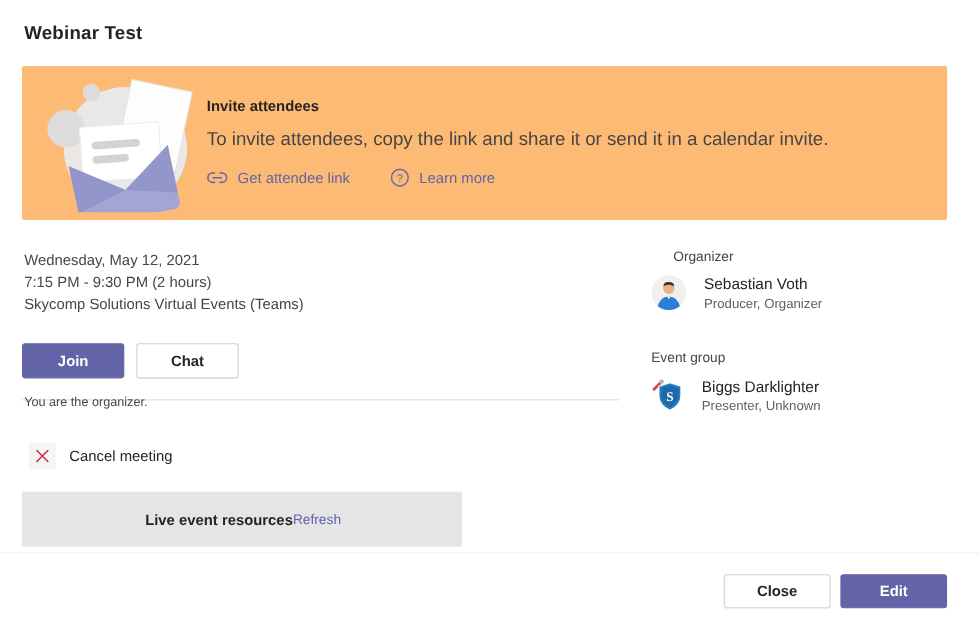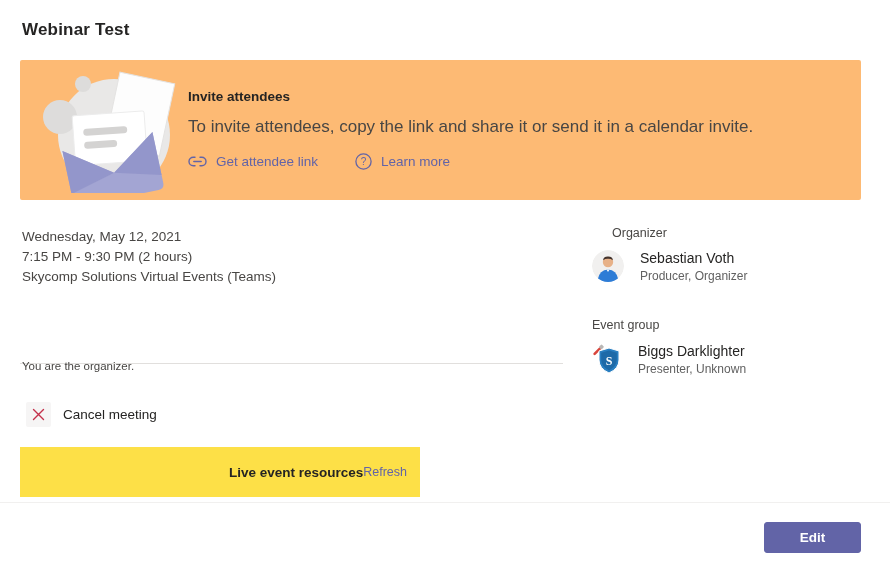--- a/index.html
+++ b/index.html
@@ -52,21 +52,21 @@
     cursor:pointer; background:none; border:none; font-family:"Liberation Sans", sans-serif;
   }
   .cancel-icon-box {
     width:25px; height:25px; border-radius:2px; background:#f6f5f5;
     display:flex; align-items:center; justify-content:center;
   }
   .cancel-label { font-size:13.5px; color:#252423; }
   
   .resources-panel {
     position:absolute; left:20px; top:447px; width:400px; height:50px;
-    background:#fde047; display:flex; align-items:center; justify-content:flex-end;
+    background:#e5e5e5; display:flex; align-items:center; justify-content:center;
     padding:0 13px 0 15px;
   }
   .resources-heading { font-size:13.5px; font-weight:700; color:#252423; }
   .refresh-link {
     font-size:12.5px; color:#6264A7; cursor:pointer; background:none; border:none;
     font-family:"Liberation Sans", sans-serif;
   }
   .divider-full { position:absolute; left:0; top:502px; width:890px; height:1px; background:#f1f0ef; }
   
   .people-label { position:absolute; font-size:12.5px; color:#484644; }
@@ -127,20 +127,24 @@
       </div>
     </div>
   </div>
 
   <div class="details-block">
     <div>Wednesday, May 12, 2021</div>
     <div>7:15 PM - 9:30 PM (2 hours)</div>
     <div>Skycomp Solutions Virtual Events (Teams)</div>
   </div>
 
+  <div class="action-row">
+    <button class="btn btn-primary">Join</button>
+    <button class="btn btn-secondary">Chat</button>
+  </div>
 
   <div class="divider-left"></div>
 
   <div class="organizer-note">You are the organizer.</div>
 
   <button class="cancel-row">
     <span class="cancel-icon-box">
       <svg width="13" height="13" viewBox="0 0 13 13" aria-hidden="true">
         <path d="M1.5 1.5 L11.5 11.5 M11.5 1.5 L1.5 11.5" stroke="#C4314B" stroke-width="1.4" stroke-linecap="round"></path>
       </svg>
@@ -187,16 +191,17 @@
         <text x="19" y="21.5" text-anchor="middle" font-size="12" font-weight="bold" font-family="Liberation Serif, serif" fill="#ffffff">S</text>
       </svg>
     </span>
     <span>
       <div class="person-name">Biggs Darklighter</div>
       <div class="person-role">Presenter, Unknown</div>
     </span>
   </div>
 
   <div class="footer-actions">
+    <button class="btn btn-secondary btn-footer">Close</button>
     <button class="btn btn-primary btn-footer">Edit</button>
   </div>
 
 </div>
 
 </body></html>

